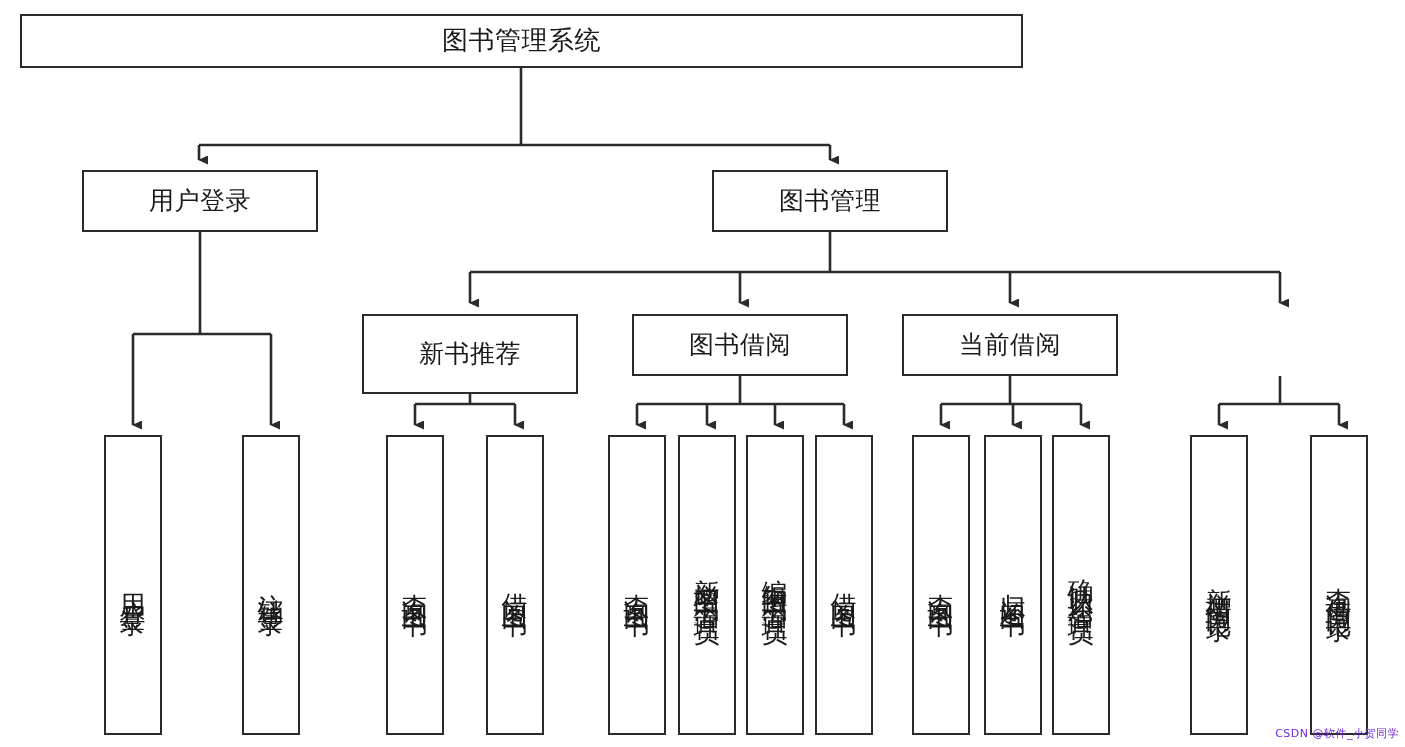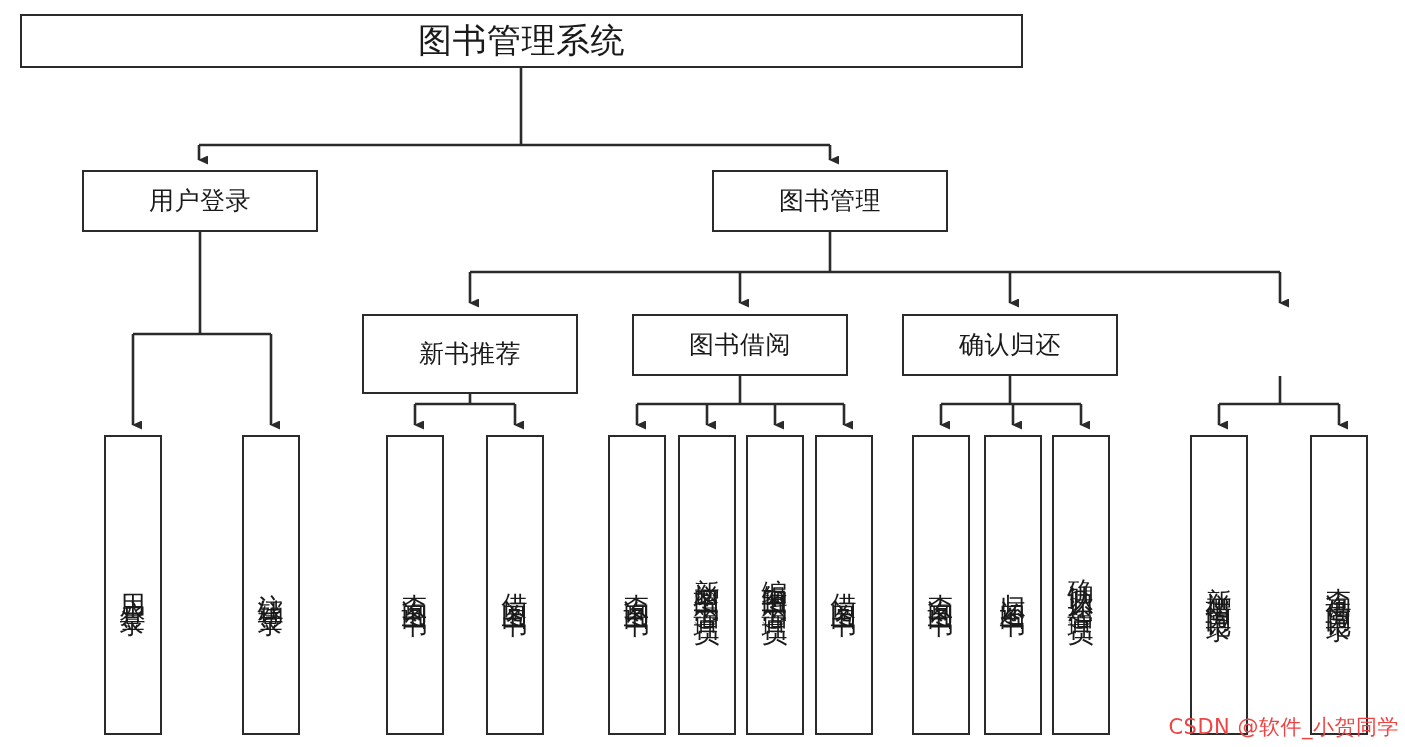--- a/index.html
+++ b/index.html
@@ -45,28 +45,28 @@
     letter-spacing: 0.5px;
   }
   .node-box.vertical .node-label {
     writing-mode: vertical-rl;
     text-orientation: upright;
     font-size: 26px;
     letter-spacing: 6px;
     line-height: 1;
   }
   .node-box.root .node-label {
-    font-size: 34px;
+    font-size: 26px;
   }
   #watermark {
     position: absolute;
     right: 6px;
     bottom: 6px;
-    font-size: 21px;
-    color: #ef4444;
+    font-size: 11px;
+    color: #6d28d9;
     letter-spacing: 0.5px;
     user-select: none;
     white-space: nowrap;
   }
 </style>
 </head>
 <body>
 
 <div id="diagram-root">
 
@@ -131,21 +131,21 @@
     <span class="node-label">图书管理</span>
   </div>
 
   <div class="node-box horizontal" style="left: 362px; top: 314px; width: 216px; height: 80px;">
     <span class="node-label">新书推荐</span>
   </div>
   <div class="node-box horizontal" style="left: 632px; top: 314px; width: 216px; height: 62px;">
     <span class="node-label">图书借阅</span>
   </div>
   <div class="node-box horizontal" style="left: 902px; top: 314px; width: 216px; height: 62px;">
-    <span class="node-label">确认归还</span>
+    <span class="node-label">当前借阅</span>
   </div>
 
   <div class="node-box vertical" style="left: 104px; top: 435px; width: 58px; height: 300px;">
     <span class="node-label">用户登录</span>
   </div>
   <div class="node-box vertical" style="left: 242px; top: 435px; width: 58px; height: 300px;">
     <span class="node-label">注销登录</span>
   </div>
   <div class="node-box vertical" style="left: 386px; top: 435px; width: 58px; height: 300px;">
     <span class="node-label">查询图书</span>

